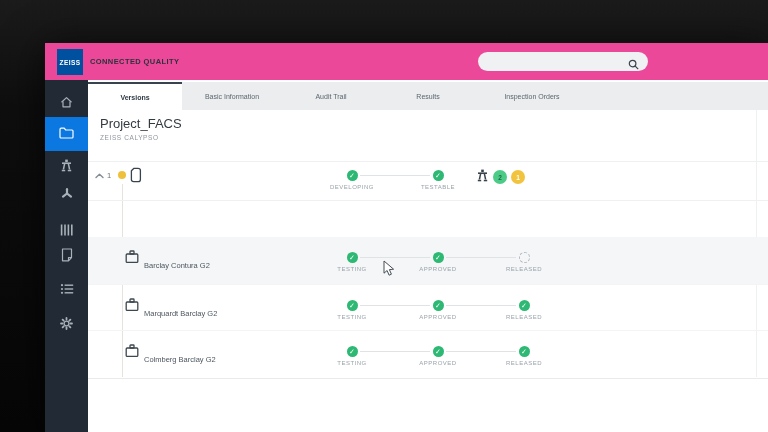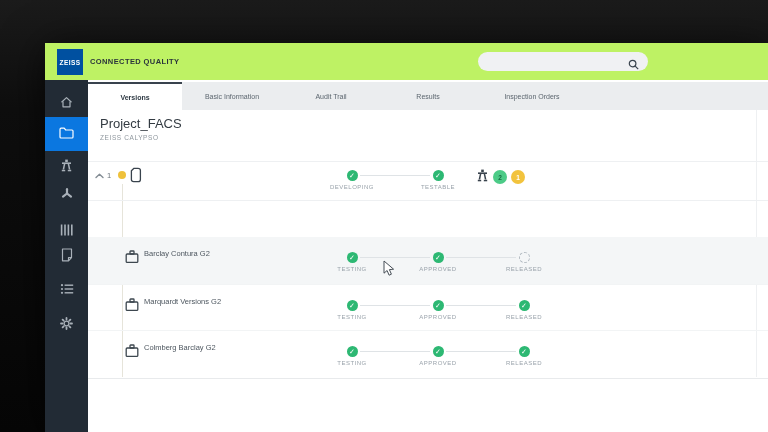--- a/index.html
+++ b/index.html
@@ -2,21 +2,21 @@
 <html><head>
 <meta charset="utf-8">
 <style>
   html,body{margin:0;padding:0;background:#000;}
   #screen{position:relative;width:768px;height:432px;overflow:hidden;
     background:linear-gradient(180deg,#1b1b1b 0%,#0e0e0e 25%,#060606 100%);
     font-family:"Liberation Sans",sans-serif;}
   #window{position:absolute;left:45px;top:43px;right:0;bottom:0;background:#fff;
     box-shadow:0 6px 40px rgba(0,0,0,.7);}
   
-  #app-header{position:absolute;left:0;top:0;right:0;height:37px;background:#bef264;
+  #app-header{position:absolute;left:0;top:0;right:0;height:37px;background:#ec4899;
     border-bottom:1px solid #e6e8ea;}
   #logo{position:absolute;left:12px;top:6px;width:26px;height:26px;background:#0050a0;
     color:#fff;font-size:6.5px;font-weight:bold;display:flex;align-items:center;
     justify-content:center;letter-spacing:.4px;}
   #app-title{position:absolute;left:45px;top:0;height:37px;display:flex;align-items:center;
     font-size:7.5px;font-weight:700;color:#2a333c;letter-spacing:.4px;}
   #search{position:absolute;left:433px;top:9px;width:170px;height:19px;background:#f0f1f3;
     border:none;border-radius:10px;outline:none;padding:0 24px 0 10px;font-size:7px;box-sizing:border-box;}
   #search-icon{position:absolute;left:583px;top:13px;}
   
@@ -34,21 +34,21 @@
   .h-divider{position:absolute;left:0;right:0;height:1px;background:#eef0f2;}
   .col-divider{position:absolute;left:668px;top:30px;height:267px;width:1px;background:#eef0f2;}
   
   #tree-line{position:absolute;left:34px;top:104px;width:1px;height:193px;background:#e6e4da;}
   .row{position:absolute;left:0;right:0;}
   #version-row{top:82px;height:38px;border-bottom:1px solid #eef0f2;}
   .prod-row{height:47px;}
   #row-0{top:157px;background:#f4f6f7;}
   #row-1{top:204px;border-top:1px solid #f2f4f5;}
   #row-2{top:250px;border-top:1px solid #f2f4f5;border-bottom:1px solid #e8eaec;}
-  .prod-name{position:absolute;left:56px;top:12px;font-size:7.5px;color:#4d565f;white-space:nowrap;}
+  .prod-name{position:absolute;left:56px;top:24px;font-size:7.5px;color:#4d565f;white-space:nowrap;}
   .prod-icon{position:absolute;left:37px;top:13px;}
   
   .step{position:absolute;width:70px;transform:translateX(-50%);display:flex;
     flex-direction:column;align-items:center;}
   .circle{width:11px;height:11px;border-radius:50%;box-sizing:border-box;}
   .circle.done{background:#2db873;color:#fff;font-size:7px;line-height:11px;text-align:center;}
   .circle.pending{border:1.4px dashed #b3bbc2;background:transparent;}
   .step-label{margin-top:3px;font-size:6px;color:#9aa3ab;letter-spacing:.5px;white-space:nowrap;}
   .step-line{position:absolute;height:1px;background:#dfe3e6;}
   
@@ -236,21 +236,21 @@
         <div class="step-label">RELEASED</div>
       </div>
     </div>
 
     <div class="row prod-row" id="row-1">
       <span class="prod-icon">
         <svg width="14" height="14" viewBox="0 0 14 14" fill="none" stroke="#3d474f" stroke-width="1.3" stroke-linejoin="round">
           <rect x="5" y="1" width="4" height="3" rx="0.6"></rect>
           <rect x="1.2" y="4" width="11.6" height="8.4" rx="1"></rect>
         </svg></span>
-      <span class="prod-name">Marquardt Versions G2</span>
+      <span class="prod-name">Marquardt Barclay G2</span>
       <div class="step" style="left:264px;top:15px">
         <div class="circle done">✓</div>
         <div class="step-label">TESTING</div>
       </div>
       <div class="step-line" style="left:272px;top:20px;width:70px"></div>
       <div class="step" style="left:350px;top:15px">
         <div class="circle done">✓</div>
         <div class="step-label">APPROVED</div>
       </div>
       <div class="step-line" style="left:358px;top:20px;width:70px"></div>

